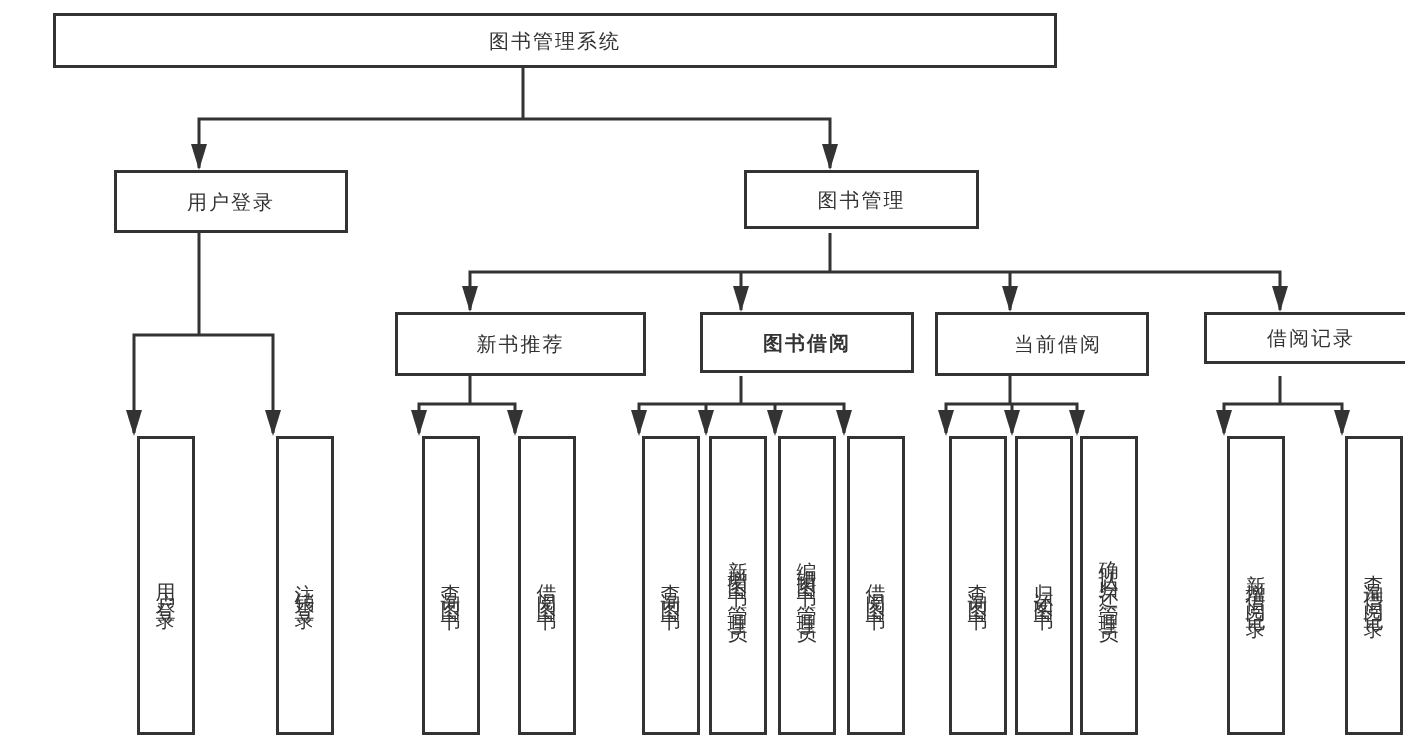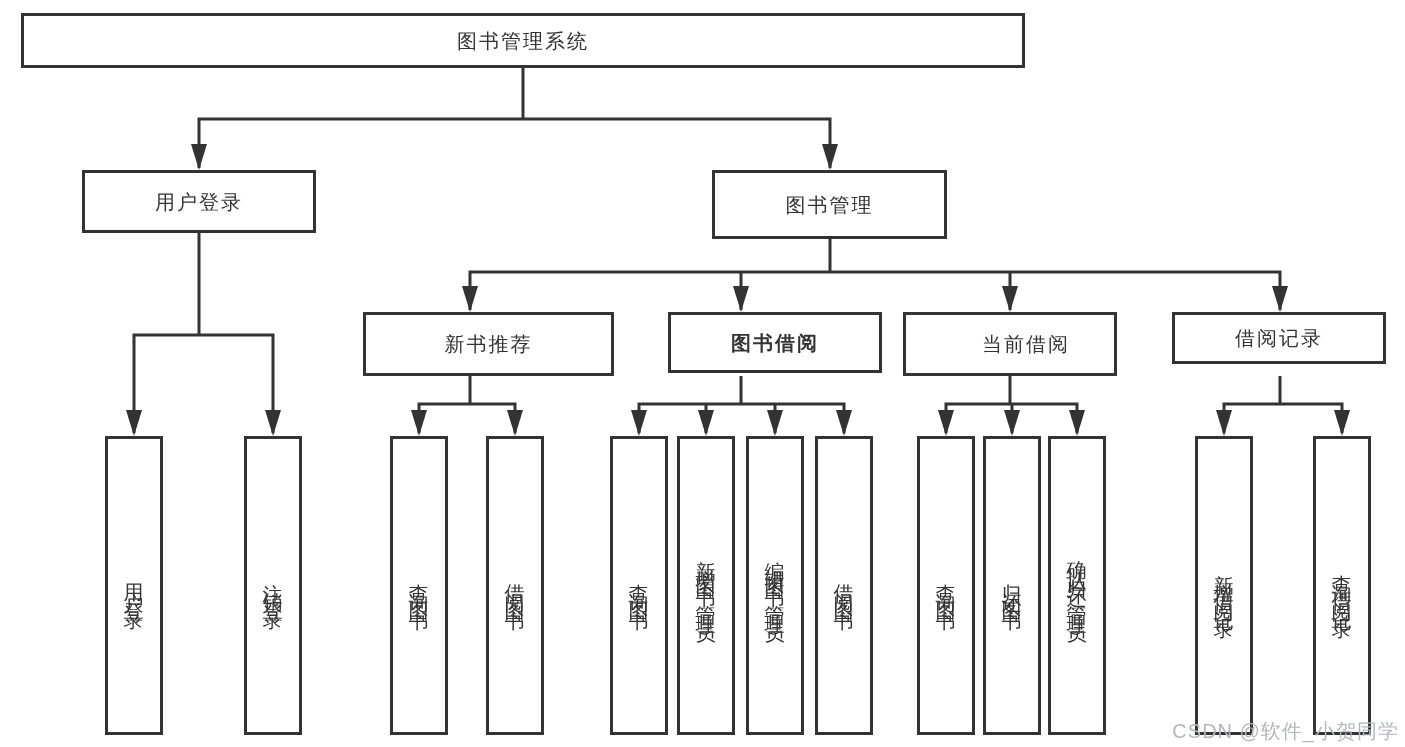--- a/index.html
+++ b/index.html
@@ -6,21 +6,21 @@
   .canvas {
     position:relative; width:1405px; height:747px; background:#ffffff;
     font-family:"Liberation Sans", sans-serif; color:#333333; overflow:hidden;
   }
   .wires { position:absolute; left:0; top:0; }
   .node {
     position:absolute; box-sizing:border-box;
     border:3px solid #333333; background:#ffffff;
     display:flex; align-items:center; justify-content:center;
     font-size:20px; letter-spacing:2px; color:#333333;
-    text-align:left; line-height:1.2;
+    text-align:left; line-height:1.2;margin-left:32px;
   }
   .leaf {
     writing-mode:vertical-rl; text-orientation:mixed;
     font-size:20px; letter-spacing:9px; line-height:1;
   }
   .watermark {
     position:absolute; right:6px; bottom:2px;
     font-size:20px; letter-spacing:1px; color:#b3b6bb; z-index:5;
     font-family:"Liberation Sans", sans-serif;
   }
@@ -70,21 +70,21 @@
     </g>
   </svg>
 
   <div class="node" style="left:21px; top:13px; width:1004px; height:55px;">
     <span>图书管理系统</span>
   </div>
 
   <div class="node" style="left:82px; top:170px; width:234px; height:63px;">
     <span>用户登录</span>
   </div>
-  <div class="node" style="left:712px; top:170px; width:235px; height:69px;">
+  <div class="node" style="left:712px; top:170px; width:235px; height:59px;">
     <span>图书管理</span>
   </div>
 
   <div class="node" style="left:363px; top:312px; width:251px; height:64px;">
     <span>新书推荐</span>
   </div>
   <div class="node" style="left:668px; top:312px; width:214px; height:61px;font-weight:bold;">
     <span>图书借阅</span>
   </div>
   <div class="node" style="left:903px; top:312px; width:214px; height:64px;padding-left:32px;">
@@ -131,15 +131,14 @@
     <span>确认归还（管理员）</span>
   </div>
 
   <div class="node leaf" style="left:1195px; top:436px; width:58px; height:299px;">
     <span>新增借阅记录</span>
   </div>
   <div class="node leaf" style="left:1313px; top:436px; width:58px; height:299px;">
     <span>查询借阅记录</span>
   </div>
 
-  <div class="watermark">CSDN @软件_小贺同学</div>
 
 </div>
 
 </body></html>

